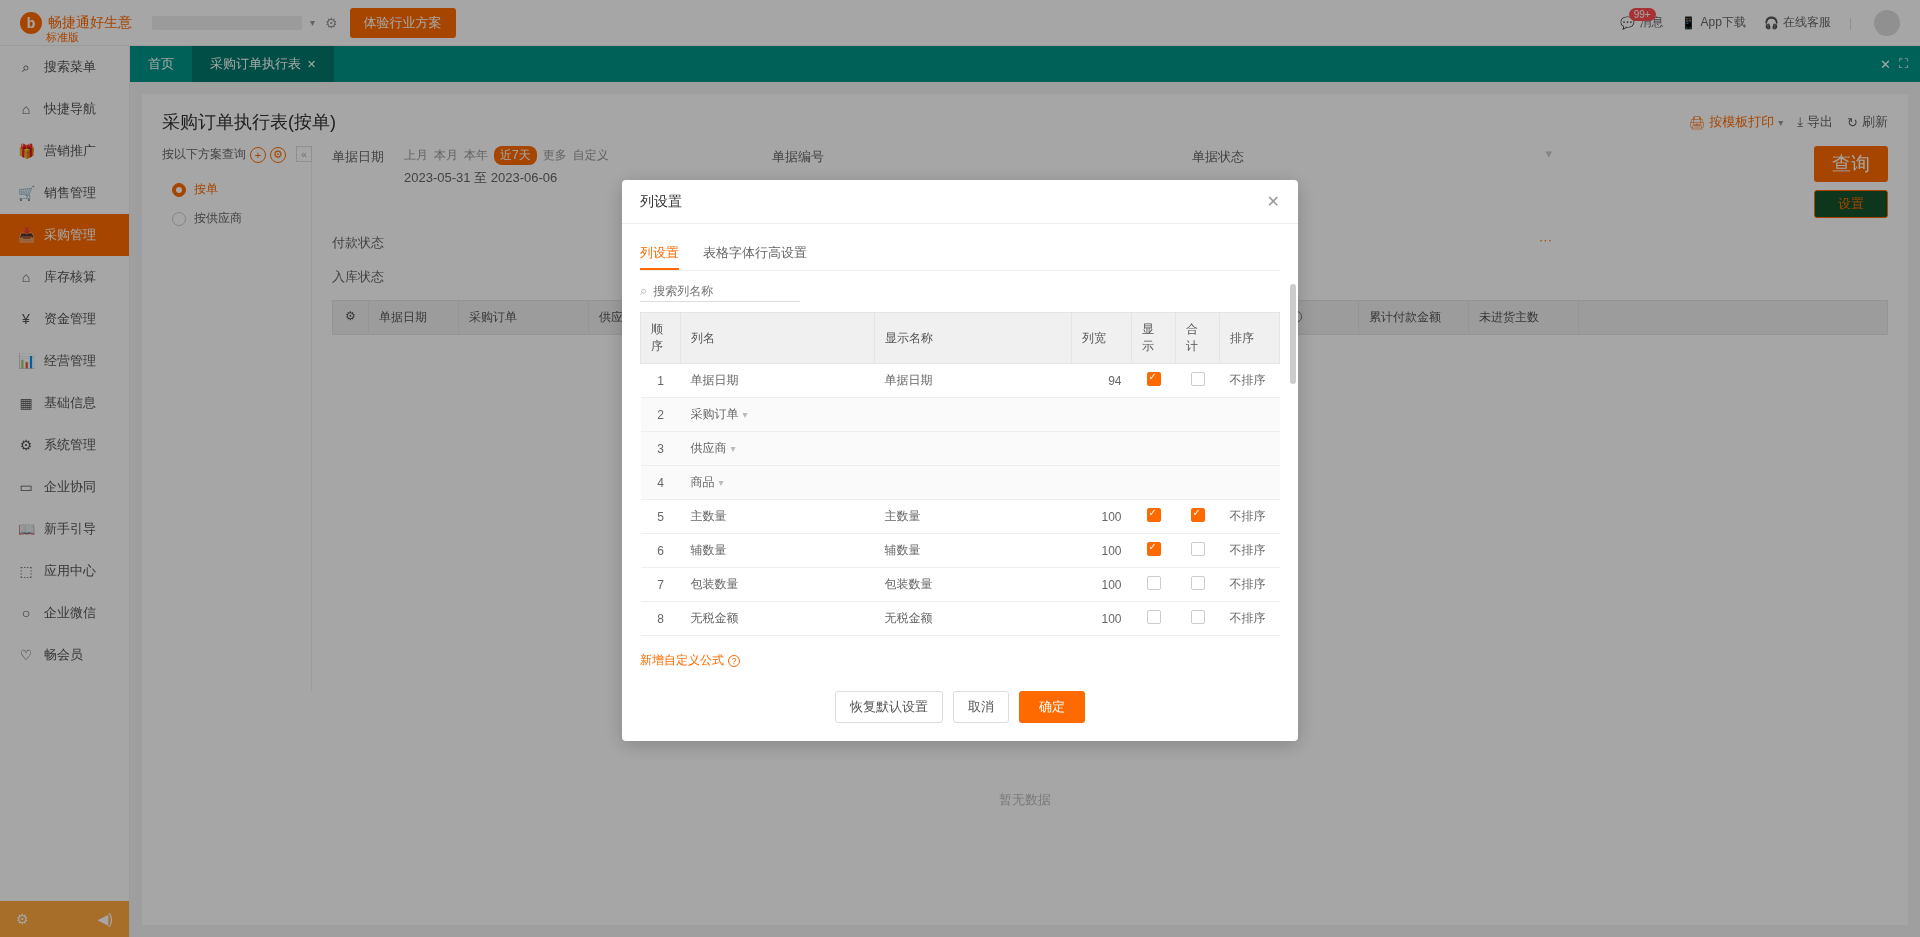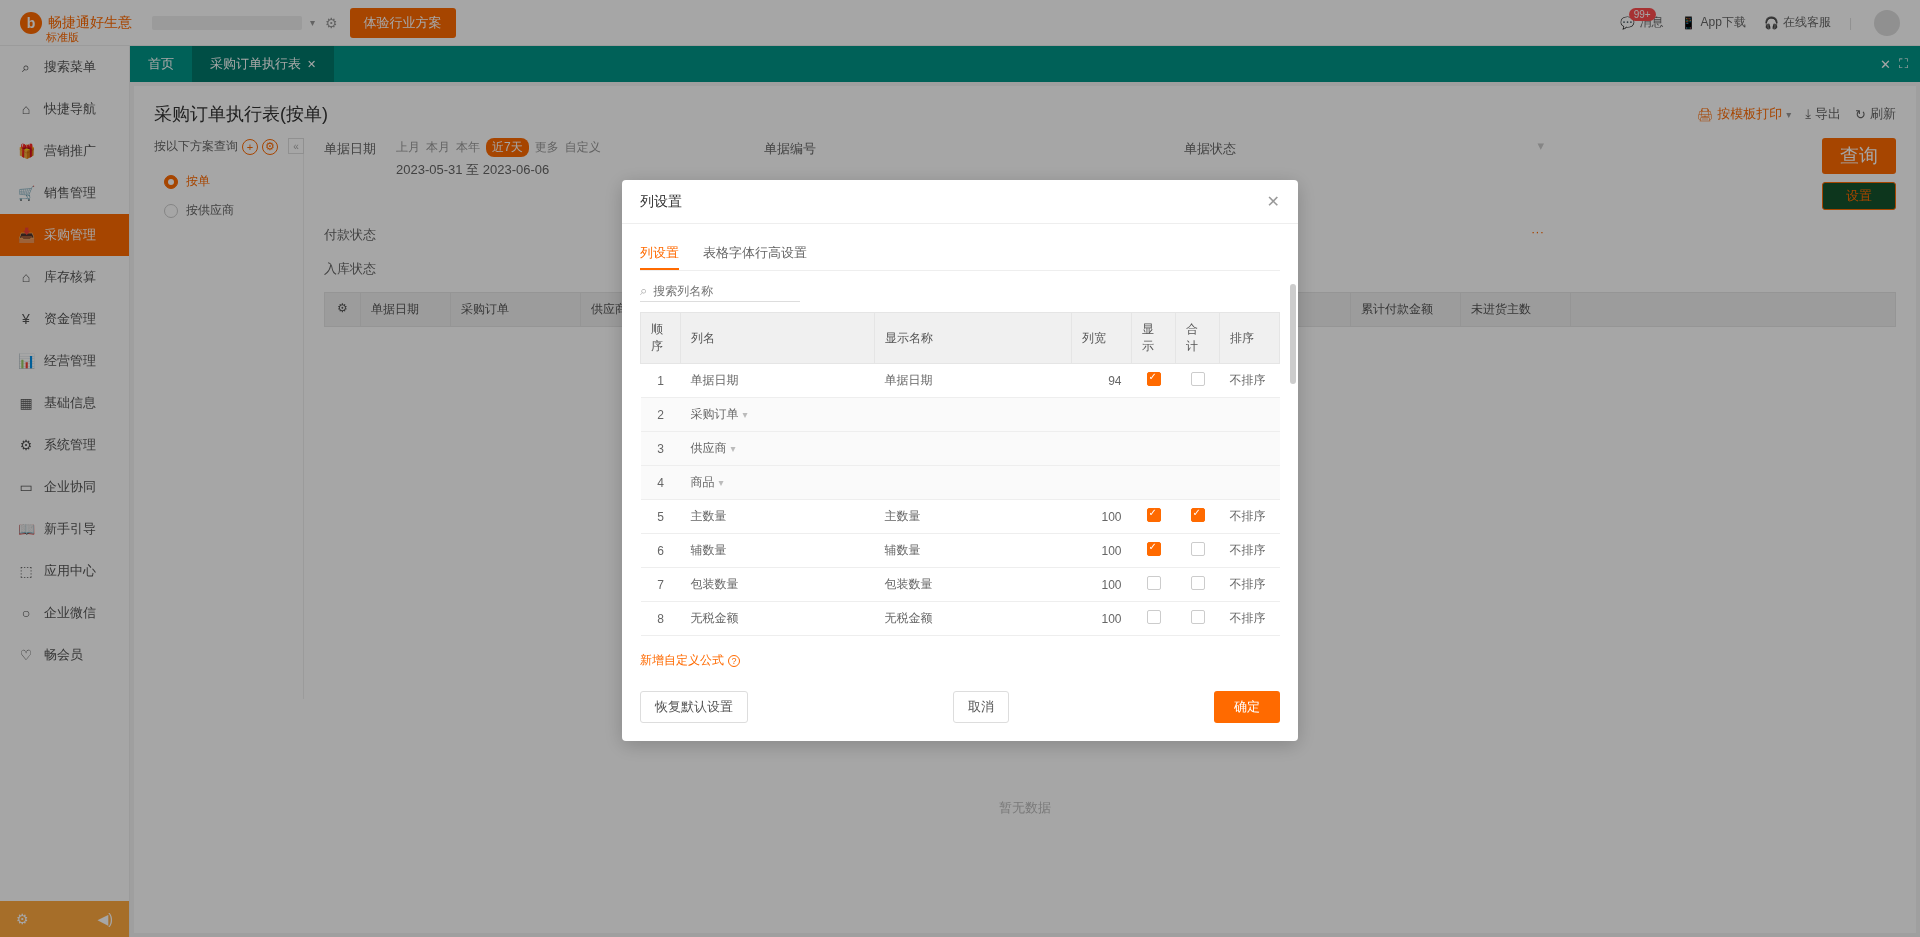--- a/index.html
+++ b/index.html
@@ -33,21 +33,21 @@
 
 
 .main { flex: 1; background: #f5f5f5; display: flex; flex-direction: column; overflow: hidden; }
 .tabs { height: 36px; background: #009688; display: flex; align-items: stretch; color: #fff; }
 .tab { padding: 0 18px; display: flex; align-items: center; gap: 6px; cursor: pointer; font-size: 13px; }
 .tab.active { background: #00796b; }
 .tab-close { font-size: 11px; }
 .tabs-right { margin-left: auto; display: flex; align-items: center; gap: 8px; padding: 0 12px; }
 .tab-ctrl { color: #fff; font-size: 13px; cursor: pointer; }
 
-.page { padding: 16px 20px; background: #fff; margin: 4px; flex: 1; overflow: hidden; display: flex; flex-direction: column; }
+.page { padding: 16px 20px; background: #fff; margin: 12px; flex: 1; overflow: hidden; display: flex; flex-direction: column; }
 .page-head { display: flex; align-items: center; margin-bottom: 12px; }
 .page-title { font-size: 18px; color: #333; font-weight: 400; }
 .page-actions { margin-left: auto; display: flex; align-items: center; gap: 14px; color: #666; font-size: 13px; }
 .pa-item { display: flex; align-items: center; gap: 4px; cursor: pointer; }
 .pa-primary { color: #ff6a00; }
 
 .content-row { display: flex; gap: 0; flex: 1; overflow: hidden; }
 .filter-panel { width: 150px; border-right: 1px solid #eee; padding-right: 10px; position: relative; }
 .fp-title { font-size: 12px; color: #666; display: flex; align-items: center; gap: 4px; margin-bottom: 12px; }
 .fp-add { color: #ff6a00; border: 1px solid #ff6a00; border-radius: 50%; width: 16px; height: 16px; display: inline-flex; align-items: center; justify-content: center; font-size: 11px; }
@@ -104,21 +104,21 @@
 .chk { width: 14px; height: 14px; border: 1px solid #ccc; border-radius: 2px; display: inline-block; }
 .chk.on { background: #ff6a00; border-color: #ff6a00; position: relative; }
 .chk.on::after { content: '✓'; color: #fff; font-size: 10px; position: absolute; left: 1px; top: -2px; }
 .expand { color: #bbb; font-size: 10px; margin-left: 4px; }
 .scrollbar { position: absolute; right: 2px; top: 60px; width: 6px; height: 100px; background: #ccc; border-radius: 3px; }
 
 .modal-links { padding: 8px 18px; }
 .link-orange { color: #ff6a00; font-size: 12px; cursor: pointer; display: flex; align-items: center; gap: 4px; }
 .info-icon { border: 1px solid #ff6a00; border-radius: 50%; width: 12px; height: 12px; font-size: 9px; display: inline-flex; align-items: center; justify-content: center; }
 
-.modal-foot { padding: 14px 18px 18px; display: flex; justify-content: space-between; }
+.modal-foot { padding: 14px 18px 18px; display: flex; justify-content: center; gap: 10px; }
 .btn-default { background: #fff; border: 1px solid #ddd; padding: 6px 14px; border-radius: 3px; cursor: pointer; font-size: 13px; color: #555; }
 .btn-confirm { background: #ff6a00; color: #fff; border: none; padding: 6px 20px; border-radius: 3px; cursor: pointer; font-size: 13px; }
 .body-rel { position: relative; }
 </style>
 </head>
 <body>
 
 <div class="top-header">
   <div class="logo">
     <div class="logo-icon">b</div>

